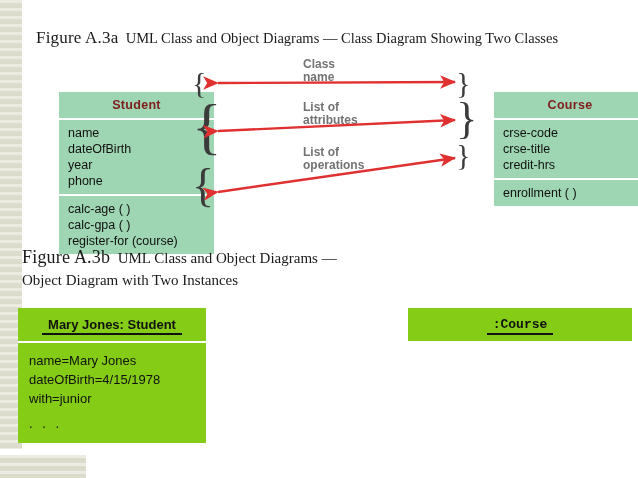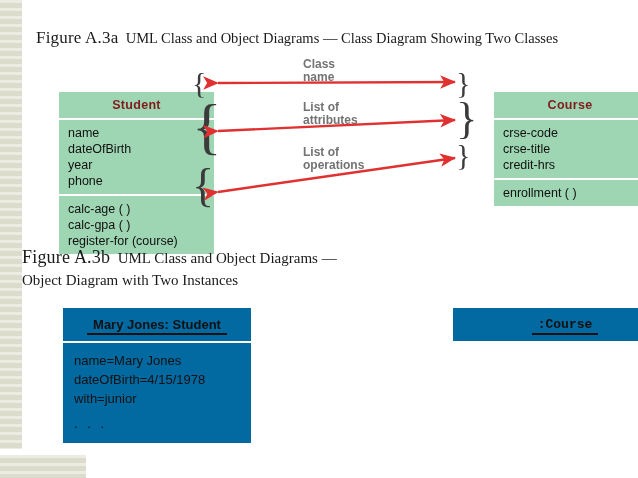--- a/index.html
+++ b/index.html
@@ -138,23 +138,22 @@
   #caption-b .fig-text { font-size: 15px; }
   .cap-line2 {
     font-family: "Liberation Serif", serif;
     font-size: 15px;
     color: #1a1a1a;
     display: block;
   }
 
   .obj-box {
     position: absolute;
-    background: #0369a1;
+    background: #84cc16;
     box-sizing: border-box;
-    margin-left: 45px;
   }
   .obj-title {
     text-align: center;
     font-weight: bold;
     font-size: 13px;
     color: #111111;
     padding: 9px 4px 9px 4px;
   }
   .obj-title span {
     border-bottom: 2px solid #111111;

